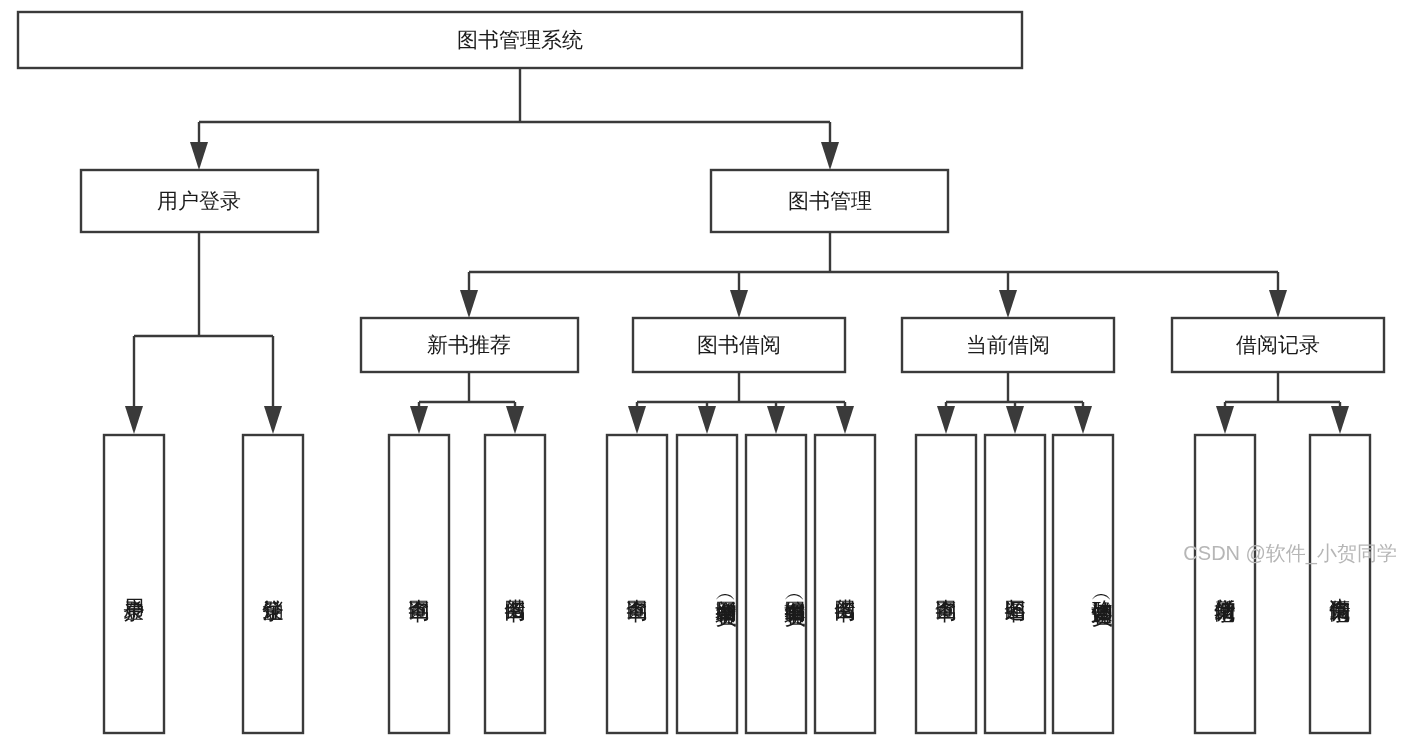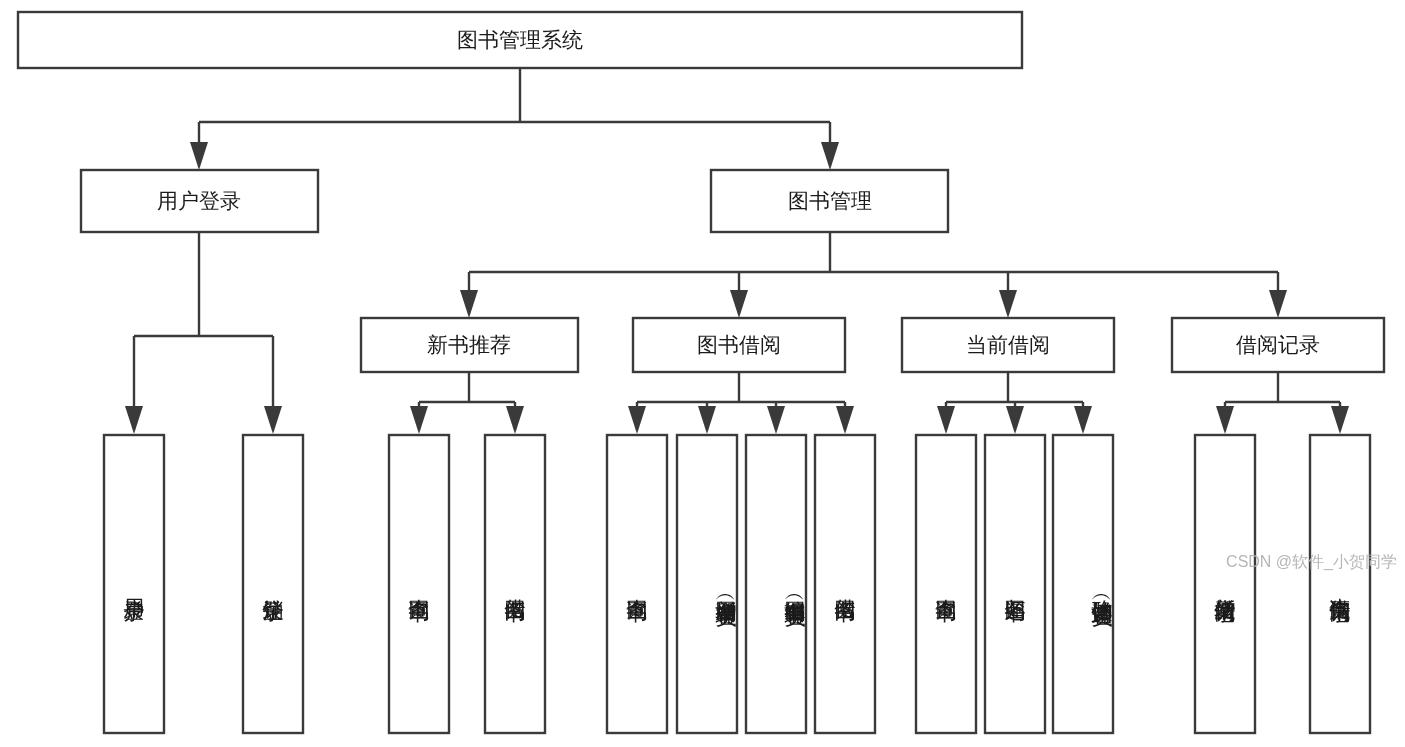--- a/index.html
+++ b/index.html
@@ -61,23 +61,23 @@
     display: flex;
     align-items: center;
     justify-content: center;
     text-align: center;
     white-space: nowrap;
     pointer-events: none;
   }
   .watermark {
     position: absolute;
     right: 8px;
-    bottom: 2px;
-    font-family: "Liberation Sans", "DejaVu Sans", sans-serif;
-    font-size: 16px;
+    bottom: 8px;
+    font-family: "Liberation Sans", "DejaVu Sans", sans-serif;
+    font-size: 20px;
     color: #b6b6b6;
     white-space: nowrap;
   }
 </style>
 </head>
 <body>
 
 <div id="diagram-root">
 
   <svg class="diagram-canvas" viewBox="0 0 1405 747" xmlns="http://www.w3.org/2000/svg">

